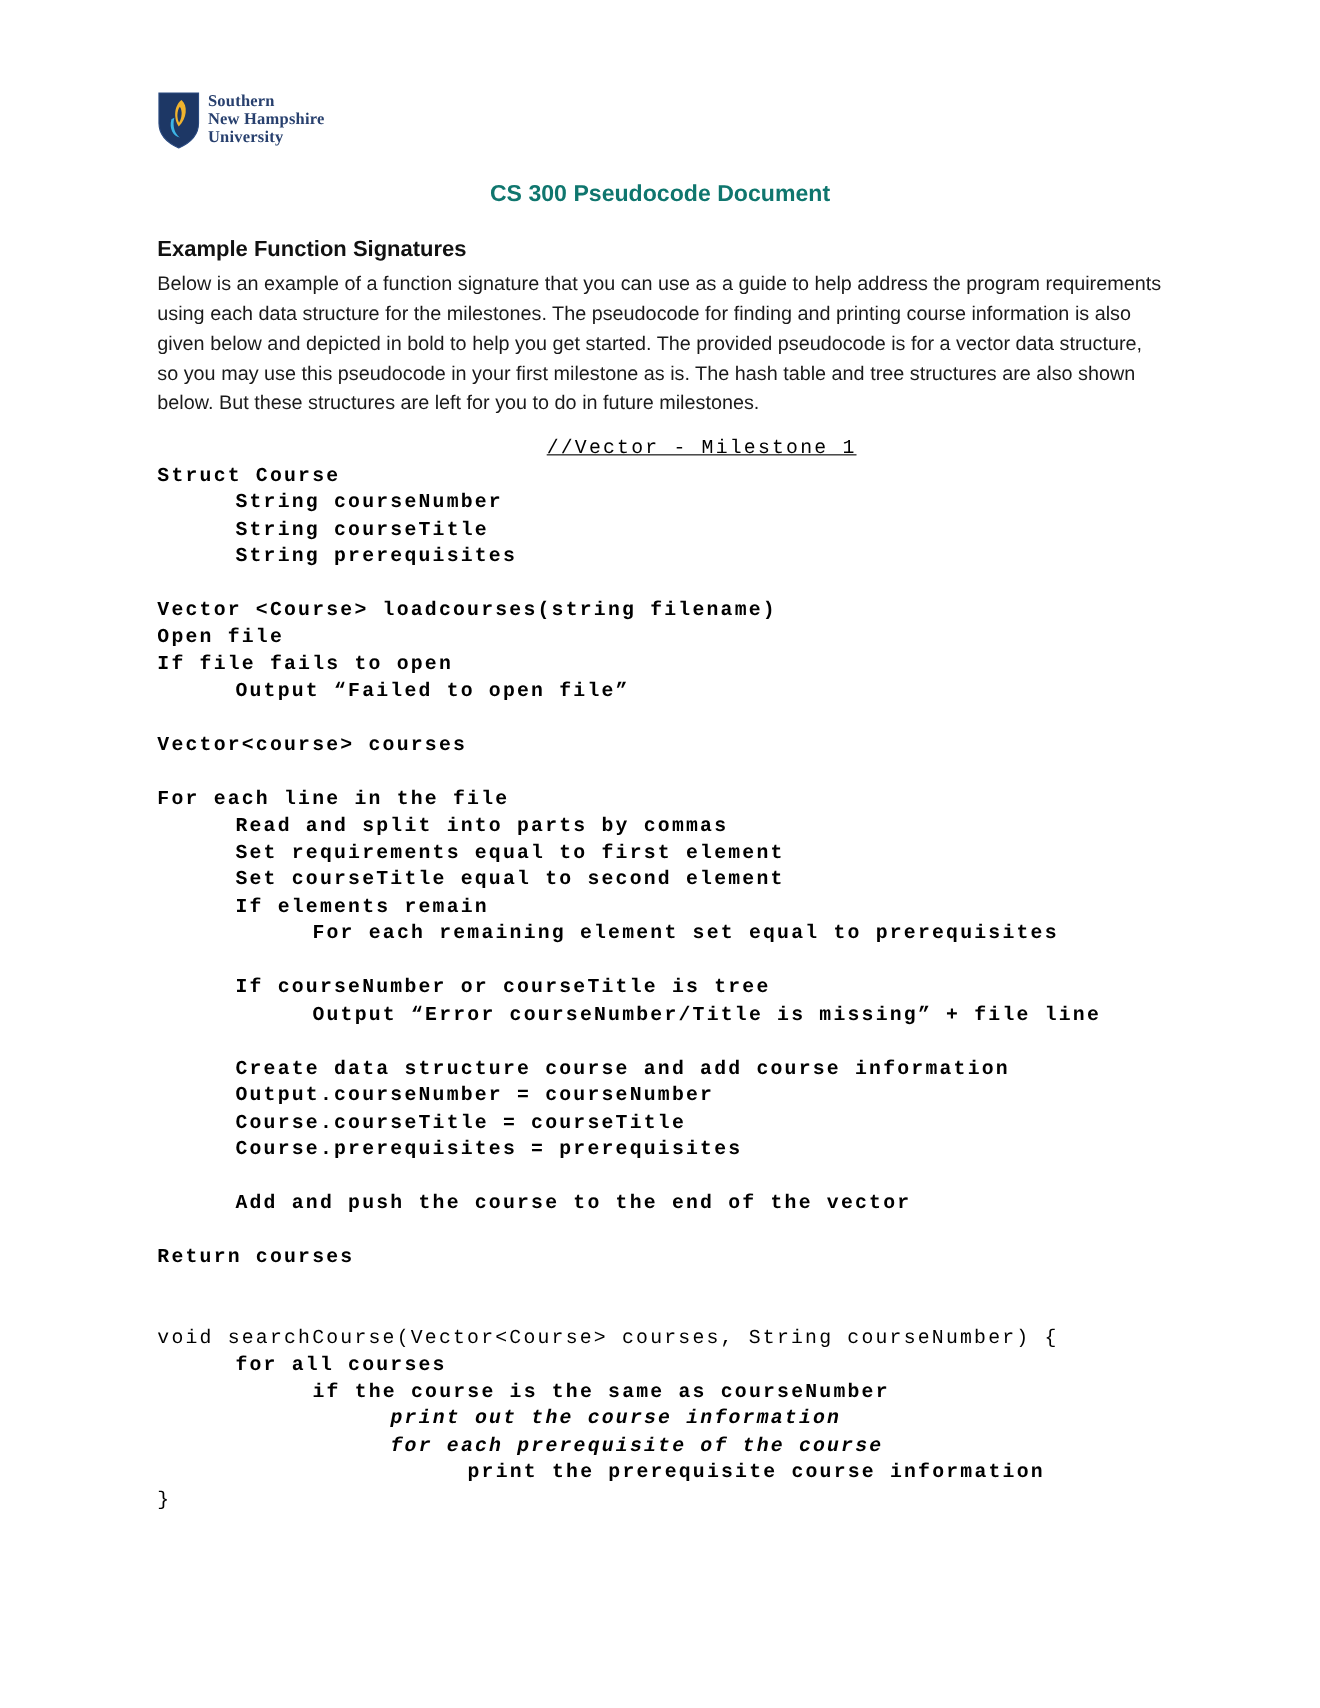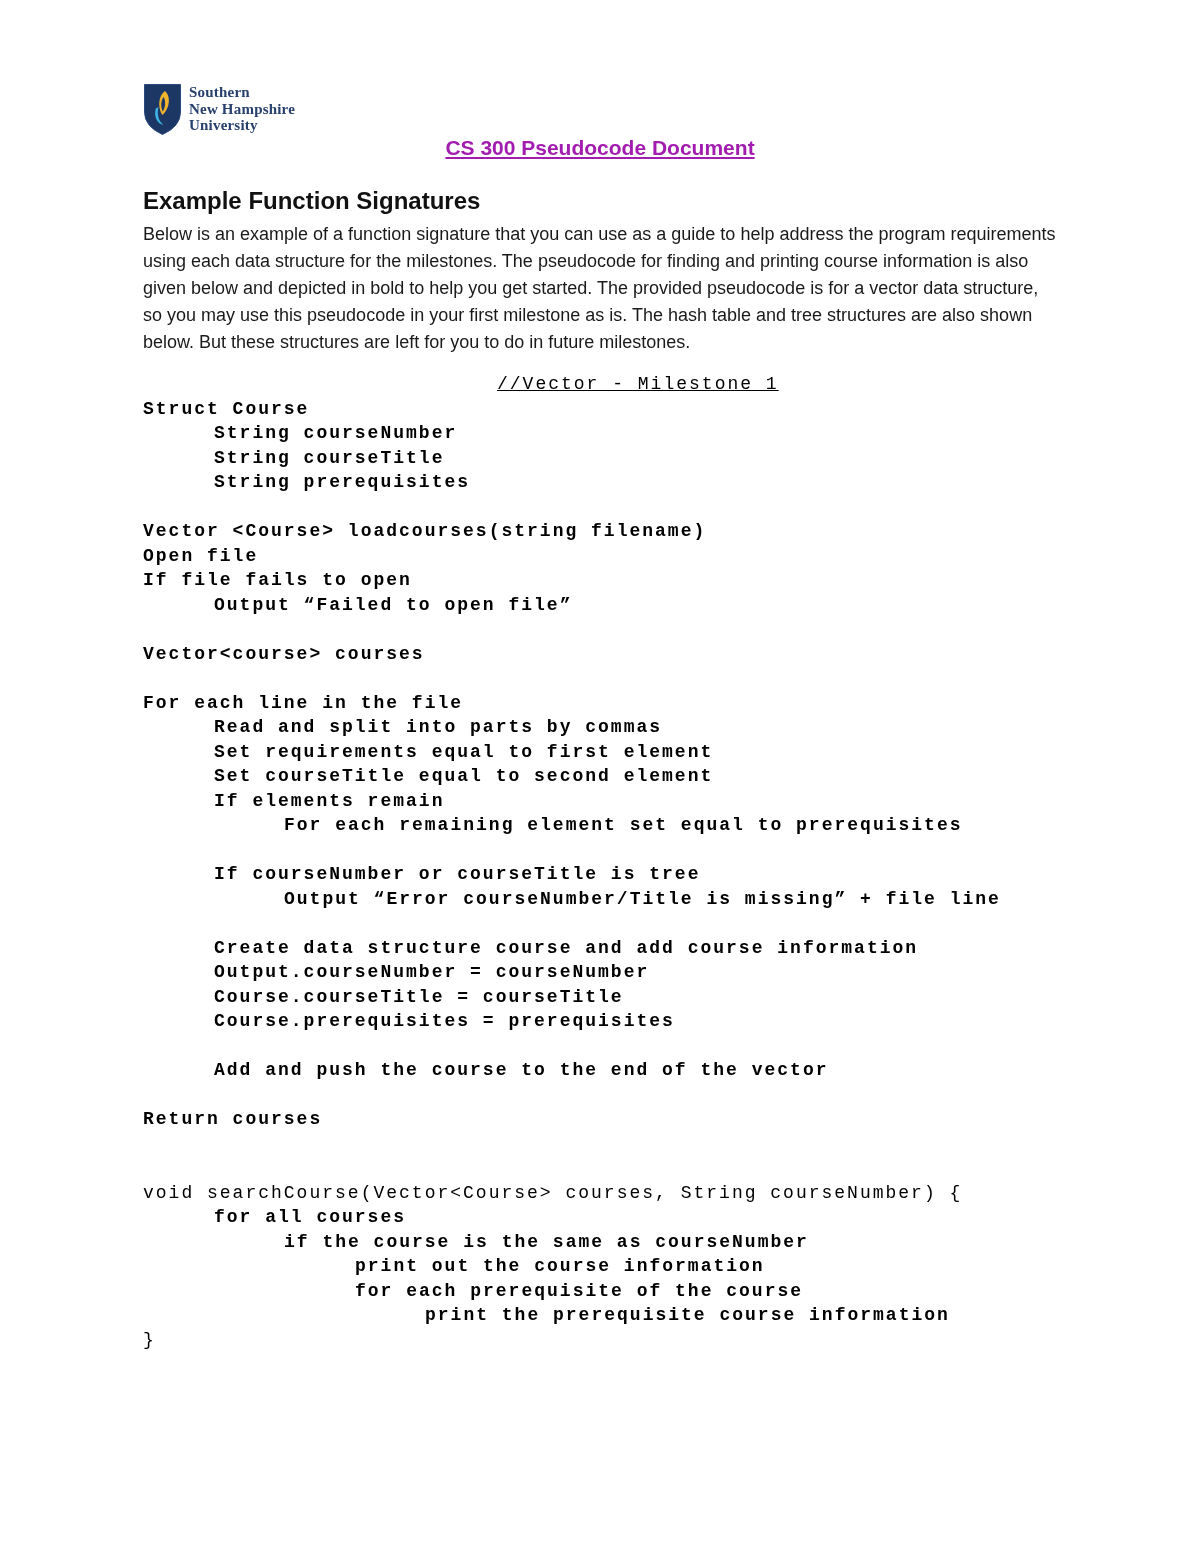--- a/index.html
+++ b/index.html
@@ -19,29 +19,29 @@
     font-weight:bold;
     color:#28406e;
     font-size:15px;
     line-height:16.5px;
     padding-top:1px;
     letter-spacing:0.2px;
   }
 
   
   .doc-title {
+    margin-top:29px;
     text-align:center;
     font-size:21px;
     font-weight:bold;
-    color:#a21caf;
-    text-decoration:underline;
+    color:#0f766e;
   }
   .section-heading {
     margin-top:27px;
-    font-size:24px;
+    font-size:20px;
     font-weight:bold;
     color:#111111;
   }
   .intro {
     margin-top:6px;
     font-size:18px;
     line-height:27px;
     max-width:914px;
     color:#1a1a1a;
   }
@@ -54,21 +54,21 @@
     line-height:24.5px;
     letter-spacing:2px;
     color:#000000;
   }
   .code-line { white-space:pre; min-height:24.5px; }
   .code-heading { text-decoration:underline; padding-left:354px; }
   .b { font-weight:bold; }
   .i0 { padding-left:0; }
   .i1 { padding-left:71px; }
   .i2 { padding-left:141px; }
-  .i3 { padding-left:212px; }
+  .i3 { padding-left:212px;font-style:italic; }
   .i4 { padding-left:282px; }
 </style>
 </head>
 <body>
 
 <div class="page">
 
   <div class="logo-row">
     <svg class="logo-shield" viewBox="0 0 39 53" xmlns="http://www.w3.org/2000/svg">
       <path d="M1.5,1.5 H37.5 V29 Q37.5,43.5 19.5,51.5 Q1.5,43.5 1.5,29 Z" fill="#1d3765" stroke="#2a4a80" stroke-width="1"></path>

